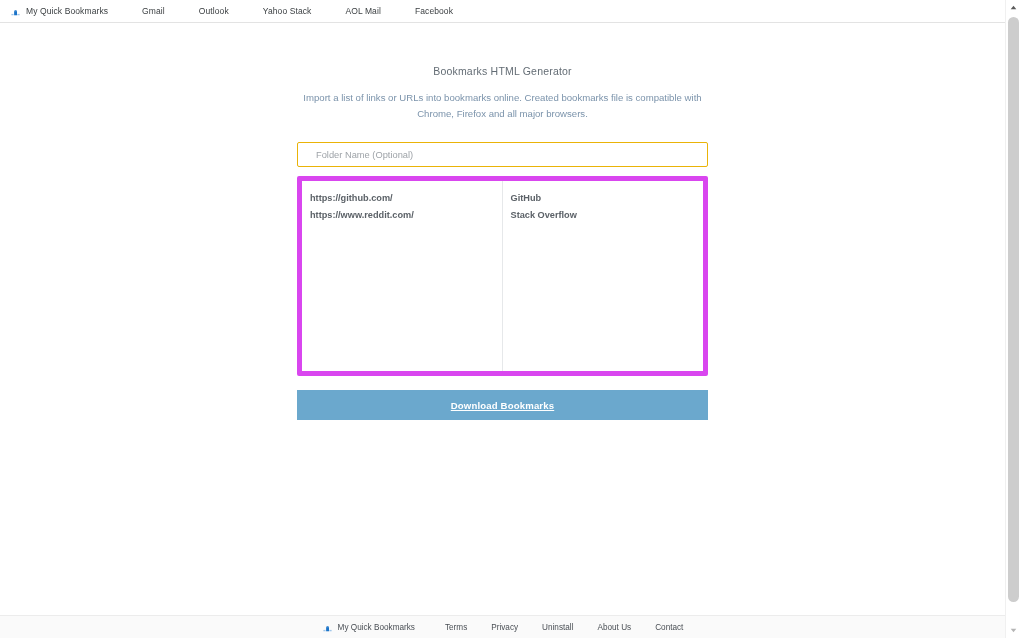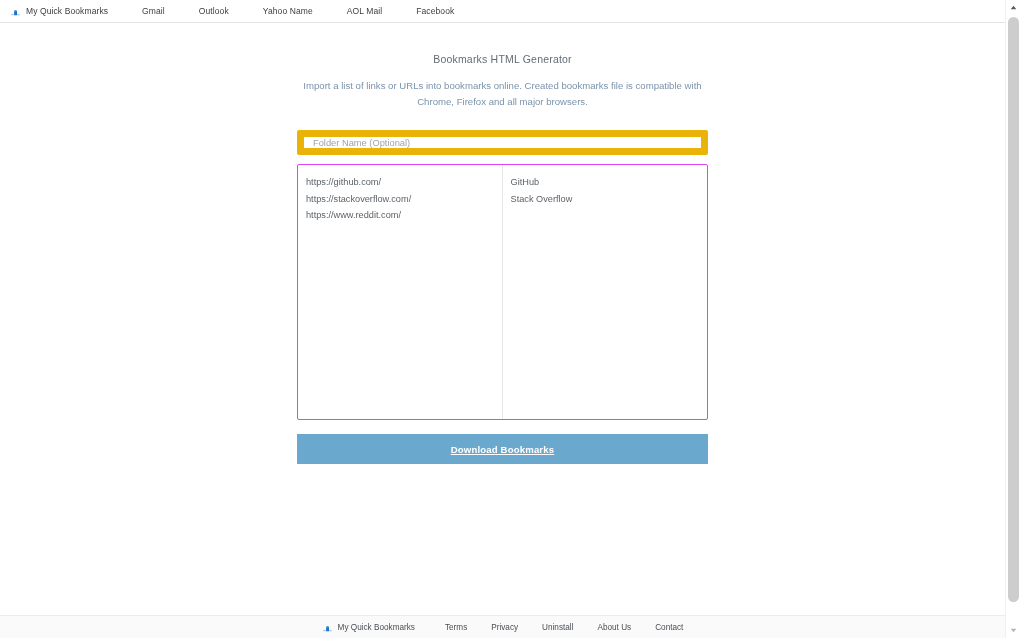--- a/index.html
+++ b/index.html
@@ -119,60 +119,61 @@
     align-items: center;
     justify-content: center;
     padding: 0;
   }
 
   
   #generator-title {
     text-align: center;
     font-size: 10.5px;
     color: #636c74;
-    margin-top: 30px;
+    margin-top: 42px;
     letter-spacing: .2px;
   }
   #generator-desc {
     text-align: center;
     font-size: 9.6px;
     color: #7b93ab;
     line-height: 1.62;
     width: 410px;
     margin: 13px auto 12px auto;
   }
 
   
   #form-area {
     width: 411px;
     margin: 21px auto 0 auto;
   }
   #folder-input {
     width: 100%;
     height: 25px;
     box-sizing: border-box;
-    border: 7px solid #eab308;
+    border: 1px solid #eab308;
     border-radius: 2px;
     background: #ffffff;
-    padding: 0 9px;
+    padding: 0 18px;
     font-size: 9.3px;
     color: #4a4f55;
     font-family: "Liberation Sans", sans-serif;
     outline: none;
   }
   #folder-input::placeholder { color: #9ea3a8; }
 
   #panels {
     margin-top: 9px;
-    height: 256px;
-    display: flex;
-    border: 1px solid #d946ef;
+    height: 200px;
+    display: flex;
+    border: 5px solid #d946ef;
     border-radius: 2px;
     box-sizing: border-box;
     background: #ffffff;
+    font-weight: bold;
   }
   .panel {
     flex: 1 1 50%;
     box-sizing: border-box;
     padding: 9px 0 0 8px;
     overflow: hidden;
   }
   #panel-urls { border-right: 1px solid #e6e8ea; }
   .panel-line {
     font-size: 9.2px;
@@ -277,21 +278,21 @@
 
     <div class="bm-item">
       <span class="bm-label">Gmail</span>
     </div>
 
     <div class="bm-item">
       <span class="bm-label">Outlook</span>
     </div>
 
     <div class="bm-item">
-      <span class="bm-label">Yahoo Name</span>
+      <span class="bm-label">Yahoo Stack</span>
     </div>
 
     <div class="bm-item">
       <span class="bm-label">AOL Mail</span>
     </div>
 
     <div class="bm-item">
       <span class="bm-label">Facebook</span>
     </div>
 
@@ -304,21 +305,20 @@
     <div id="generator-desc">Import a list of links or URLs into bookmarks online. Created bookmarks file is compatible with Chrome, Firefox and all major browsers.</div>
 
     <div id="form-area">
 
       <input id="folder-input" type="text" placeholder="Folder Name (Optional)" style="">
 
       <div id="panels">
 
         <div class="panel" id="panel-urls">
           <div class="panel-line">https://github.com/</div>
-          <div class="panel-line">https://stackoverflow.com/</div>
           <div class="panel-line">https://www.reddit.com/</div>
         </div>
 
         <div class="panel" id="panel-titles">
           <div class="panel-line">GitHub</div>
           <div class="panel-line">Stack Overflow</div>
         </div>
 
       </div>
 

